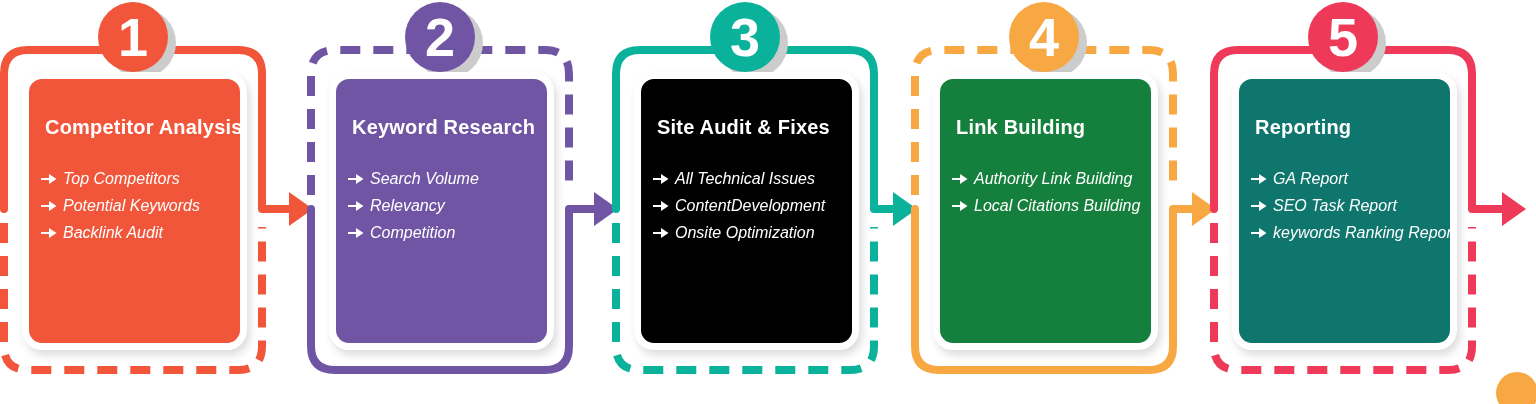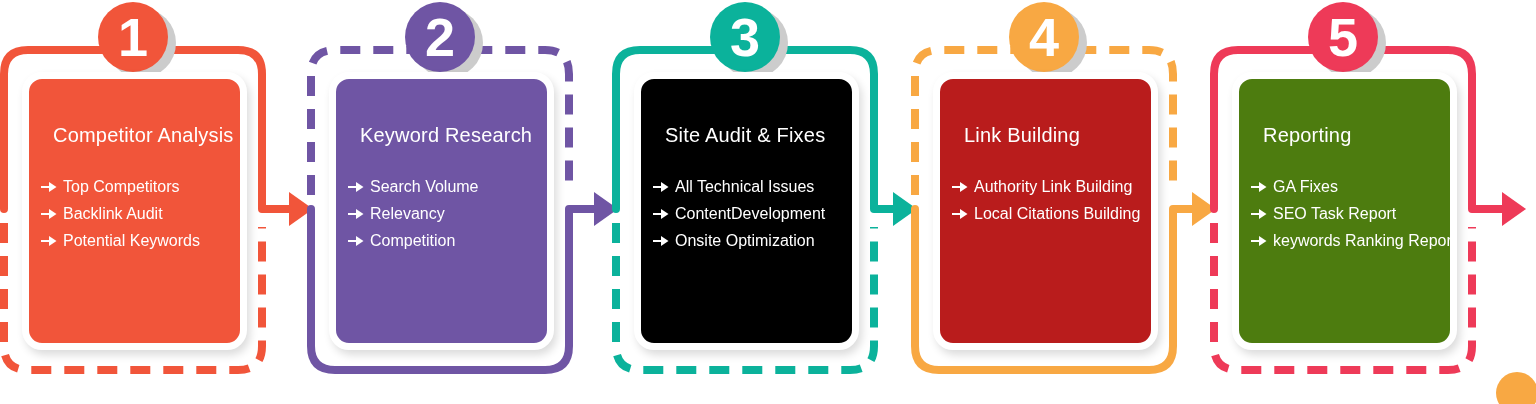--- a/index.html
+++ b/index.html
@@ -7,22 +7,22 @@
   .canvas{position:relative;width:1536px;height:404px;overflow:hidden;}
   .step{position:absolute;top:0;width:335px;height:404px;}
   .frame{position:absolute;left:0;top:0;}
   .solid-path{fill:none;stroke-width:8;stroke-linecap:round;stroke-linejoin:round;}
   .dash-path{fill:none;stroke-width:8;stroke-dasharray:20 13;stroke-linecap:butt;}
   .num{position:absolute;left:108px;top:2px;width:70px;height:70px;display:flex;align-items:center;justify-content:center;
        font-size:54px;font-weight:700;color:#ffffff;}
   .card{position:absolute;left:32px;top:72px;width:225px;height:278px;box-sizing:border-box;
         border:7px solid #ffffff;border-radius:20px;padding:32px 10px 0 12px;
         box-shadow:3px 5px 9px rgba(0,0,0,0.14);}
-  .title{margin:12px;font-size:20px;line-height:1.2;font-weight:400;color:#ffffff;letter-spacing:.2px;white-space:nowrap;}
-  .items{list-style:none;margin:26px 0 0 0;padding:0;}
+  .title{margin:4px;font-size:20px;line-height:1.2;font-weight:700;color:#ffffff;letter-spacing:.2px;white-space:nowrap;}
+  .items{list-style:none;margin:26px 0 0 0;padding:0;font-style:italic;}
   .items li{display:flex;align-items:center;gap:6px;height:27px;font-size:16px;color:#ffffff;white-space:nowrap;}
   .ar{display:inline-flex;flex:0 0 auto;}
   .dot{position:absolute;left:1496px;top:372px;width:42px;height:42px;border-radius:50%;}
 </style>
 </head>
 <body>
 
 <div class="canvas" style="background-color: rgb(255, 255, 255);">
 
   <div class="step" style="left:-10px">
@@ -46,30 +46,30 @@
             </span>
           <span>Top Competitors</span>
         </li>
         <li>
           <span class="ar">
               <svg width="16" height="12" viewBox="0 0 16 12">
                 <line x1="0" y1="6" x2="9" y2="6" stroke="#fff" stroke-width="2"></line>
                 <polygon points="8,1 15.5,6 8,11" fill="#fff"></polygon>
               </svg>
             </span>
+          <span>Potential Keywords</span>
+        </li>
+        <li>
+          <span class="ar">
+              <svg width="16" height="12" viewBox="0 0 16 12">
+                <line x1="0" y1="6" x2="9" y2="6" stroke="#fff" stroke-width="2"></line>
+                <polygon points="8,1 15.5,6 8,11" fill="#fff"></polygon>
+              </svg>
+            </span>
           <span>Backlink Audit</span>
-        </li>
-        <li>
-          <span class="ar">
-              <svg width="16" height="12" viewBox="0 0 16 12">
-                <line x1="0" y1="6" x2="9" y2="6" stroke="#fff" stroke-width="2"></line>
-                <polygon points="8,1 15.5,6 8,11" fill="#fff"></polygon>
-              </svg>
-            </span>
-          <span>Potential Keywords</span>
         </li>
       </ul>
     </div>
   </div>
 
   <div class="step" style="left:297px">
     <svg class="frame" width="335" height="404" viewBox="0 0 335 404">
       <path class="dash-path" d="M 14 195 L 14 74 Q 14 50 38 50 L 248 50 Q 272 50 272 74 L 272 193" stroke="#6F55A4"></path>
       <path class="solid-path" d="M 14 209 L 14 346 Q 14 370 38 370 L 248 370 Q 272 370 272 346 L 272 209 L 299 209" stroke="#6F55A4"></path>
       <polygon points="297,192 297,226 321,209" fill="#6F55A4"></polygon>
@@ -156,21 +156,21 @@
 
   <div class="step" style="left:901px">
     <svg class="frame" width="335" height="404" viewBox="0 0 335 404">
       <path class="dash-path" d="M 14 195 L 14 74 Q 14 50 38 50 L 248 50 Q 272 50 272 74 L 272 193" stroke="#F8A843"></path>
       <path class="solid-path" d="M 14 209 L 14 346 Q 14 370 38 370 L 248 370 Q 272 370 272 346 L 272 209 L 293 209" stroke="#F8A843"></path>
       <polygon points="291,192 291,226 315,209" fill="#F8A843"></polygon>
       <circle cx="151" cy="43" r="35" fill="#cccccc"></circle>
       <circle cx="143" cy="37" r="35" fill="#F8A843"></circle>
     </svg>
     <div class="num">4</div>
-    <div class="card" style="background-color: #b91c1c;">
+    <div class="card" style="background-color: #15803d;">
       <h3 class="title">Link Building</h3>
       <ul class="items">
         <li>
           <span class="ar">
               <svg width="16" height="12" viewBox="0 0 16 12">
                 <line x1="0" y1="6" x2="9" y2="6" stroke="#fff" stroke-width="2"></line>
                 <polygon points="8,1 15.5,6 8,11" fill="#fff"></polygon>
               </svg>
             </span>
           <span>Authority Link Building</span>
@@ -190,31 +190,31 @@
 
   <div class="step" style="left:1200px">
     <svg class="frame" width="335" height="404" viewBox="0 0 335 404">
       <path class="dash-path" d="M 14 223 L 14 346 Q 14 370 38 370 L 248 370 Q 272 370 272 346 L 272 227" stroke="#EE3A58"></path>
       <path class="solid-path" d="M 14 209 L 14 74 Q 14 50 38 50 L 248 50 Q 272 50 272 74 L 272 209 L 304 209" stroke="#EE3A58"></path>
       <polygon points="302,192 302,226 326,209" fill="#EE3A58"></polygon>
       <circle cx="151" cy="43" r="35" fill="#cccccc"></circle>
       <circle cx="143" cy="37" r="35" fill="#EE3A58"></circle>
     </svg>
     <div class="num">5</div>
-    <div class="card" style="background-color: #4d7c0f;">
+    <div class="card" style="background-color: #0f766e;">
       <h3 class="title">Reporting</h3>
       <ul class="items">
         <li>
           <span class="ar">
               <svg width="16" height="12" viewBox="0 0 16 12">
                 <line x1="0" y1="6" x2="9" y2="6" stroke="#fff" stroke-width="2"></line>
                 <polygon points="8,1 15.5,6 8,11" fill="#fff"></polygon>
               </svg>
             </span>
-          <span>GA Fixes</span>
+          <span>GA Report</span>
         </li>
         <li>
           <span class="ar">
               <svg width="16" height="12" viewBox="0 0 16 12">
                 <line x1="0" y1="6" x2="9" y2="6" stroke="#fff" stroke-width="2"></line>
                 <polygon points="8,1 15.5,6 8,11" fill="#fff"></polygon>
               </svg>
             </span>
           <span>SEO Task Report</span>
         </li>

